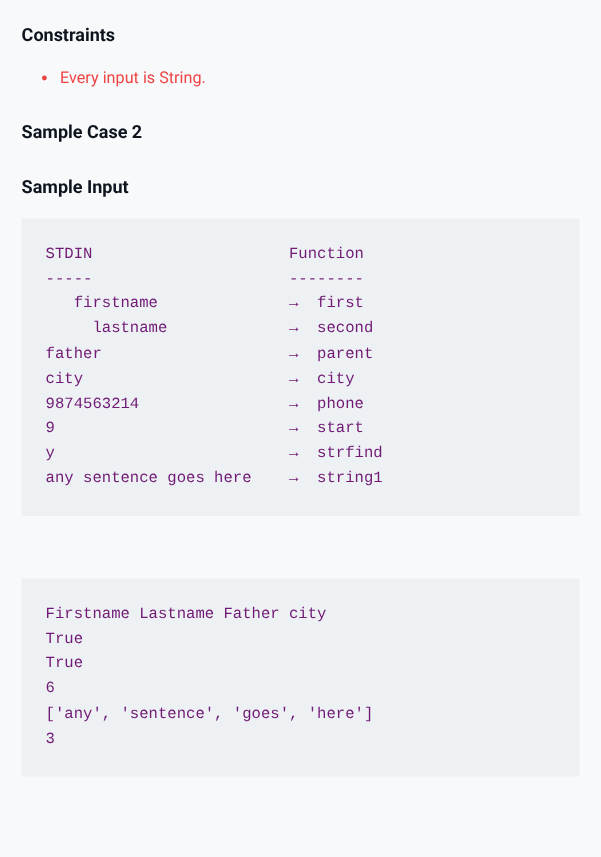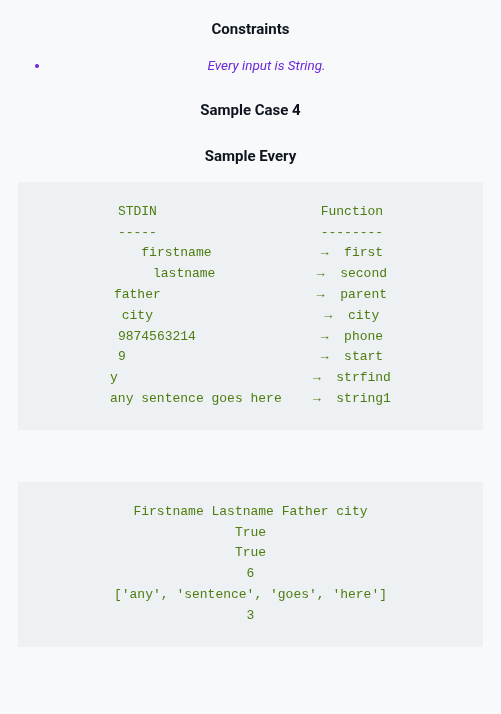--- a/index.html
+++ b/index.html
@@ -1,19 +1,18 @@
 <!DOCTYPE html>
 <html><head>
   <meta charset="utf-8">
   <style>
     * {
       margin: 0;
       padding: 0;
       box-sizing: border-box;
-      text-align: center;
     }
     body {
       font-family: -apple-system, BlinkMacSystemFont, "Segoe UI", Roboto, Helvetica, Arial, sans-serif;
       background: #f7f9fa;
       color: #39424e;
       padding: 18px 18px 18px 18px;
       width: 501px;
       font-size: 14px;
       line-height: 1.5;
     }
@@ -26,55 +25,54 @@
     }
     .section {
       margin-bottom: 24px;
     }
     ul {
       padding-left: 32px;
       margin-top: 8px;
       margin-bottom: 8px;
     }
     li {
-      font-style: italic;
-      color: #6d28d9;
+      color: #ef4444;
       font-size: 13.5px;
     }
     .code-block {
       background: #eef1f4;
       padding: 20px 20px;
       font-family: "SFMono-Regular", Consolas, "Liberation Mono", Menlo, Courier, monospace;
       font-size: 13px;
-      color: #4d7c0f;
+      color: #701a75;
       white-space: pre;
       line-height: 1.6;
       margin-top: 14px;
       overflow-x: auto;
     }
     .spacer {
       height: 14px;
     }
   </style>
 </head>
 <body>
 
 <div class="section">
   <h4>Constraints</h4>
   <ul>
     <li>Every input is String.</li>
   </ul>
 </div>
 
 <div class="section">
-  <h4>Sample Case 4</h4>
+  <h4>Sample Case 2</h4>
 </div>
 
 <div class="section">
-  <h4>Sample Every</h4>
+  <h4>Sample Input</h4>
   <div class="code-block">STDIN                     Function
 -----                     --------
    firstname              →  first
      lastname             →  second
 father                    →  parent
 city                      →  city
 9874563214                →  phone
 9                         →  start
 y                         →  strfind
 any sentence goes here    →  string1</div>

